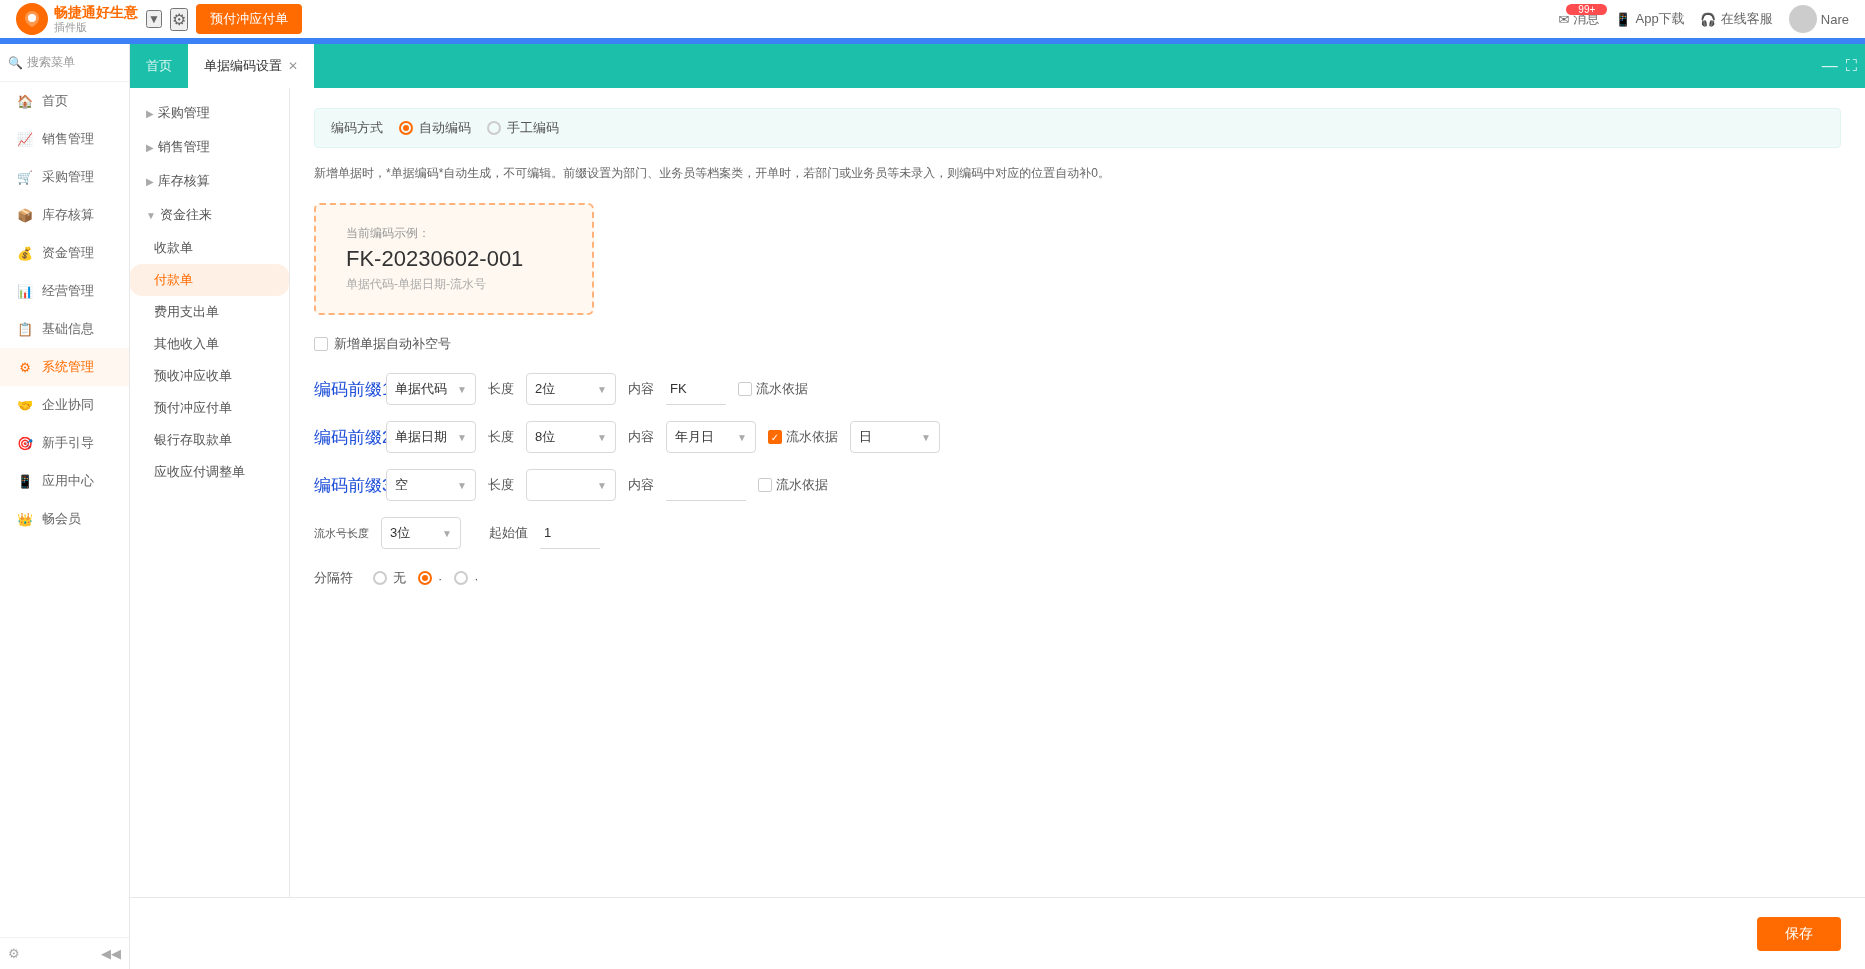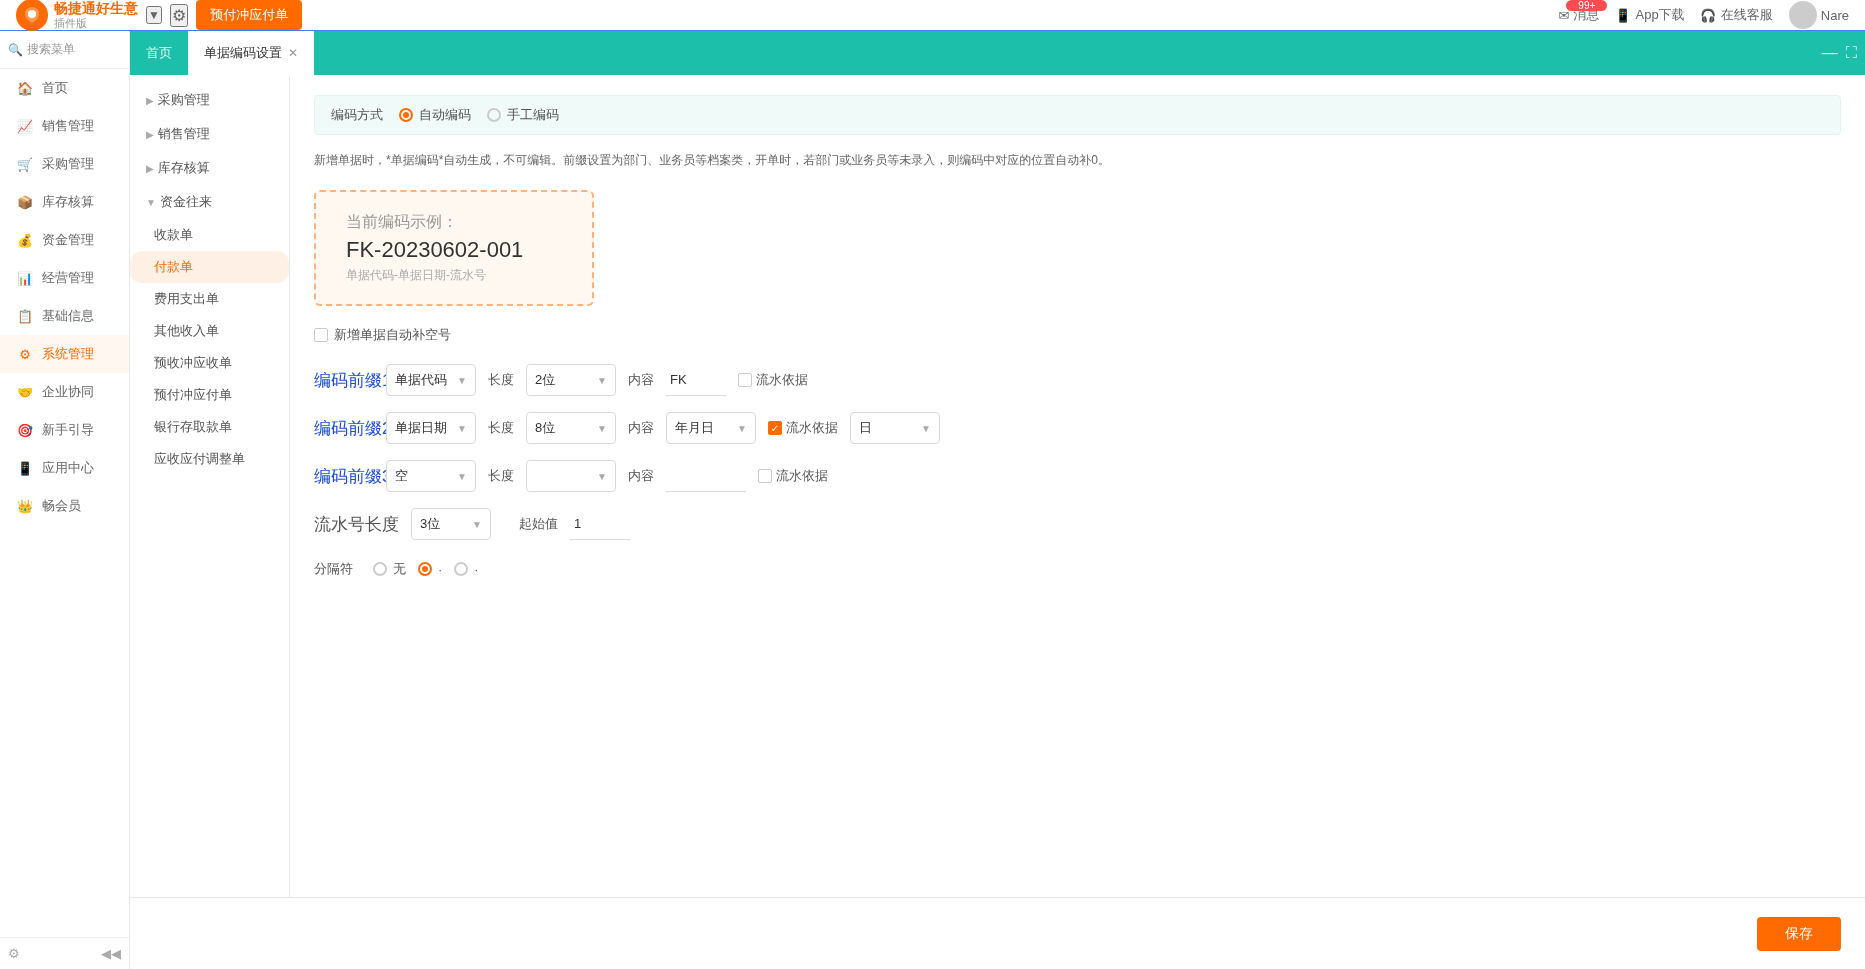--- a/index.html
+++ b/index.html
@@ -1,26 +1,26 @@
 <!DOCTYPE html>
 <html><head>
   <meta charset="utf-8">
   <style>
     * { box-sizing: border-box; margin: 0; padding: 0; }
     body { font-family: "Microsoft YaHei", "PingFang SC", sans-serif; font-size: 13px; background: #f5f5f5; color: #333; display: flex; flex-direction: column; height: 969px; overflow: hidden; }
 
     
     .top-header {
-      height: 31px;
+      height: 44px;
       background: #fff;
       display: flex;
       align-items: center;
       justify-content: space-between;
       padding: 0 16px;
-      border-bottom: 1px solid #3b82f6;
+      border-bottom: 6px solid #3b82f6;
       flex-shrink: 0;
     }
     .top-header-left { display: flex; align-items: center; gap: 8px; }
     .logo-area { display: flex; align-items: center; gap: 6px; }
     .logo-icon { width: 32px; height: 32px; background: #ff6b00; border-radius: 50%; display: flex; align-items: center; justify-content: center; }
     .logo-icon svg { width: 20px; height: 20px; fill: white; }
     .logo-text { font-size: 12px; color: #666; line-height: 1.2; }
     .logo-text .main { font-size: 14px; font-weight: bold; color: #ff6b00; }
     .dropdown-btn { color: #666; cursor: pointer; font-size: 12px; display: flex; align-items: center; gap: 2px; }
     .gear-btn { color: #666; cursor: pointer; font-size: 16px; }
@@ -162,21 +162,21 @@
     
     .code-preview {
       background: #fff8f0;
       border: 2px dashed #ffb27a;
       border-radius: 6px;
       padding: 20px 30px;
       display: inline-block;
       margin-bottom: 20px;
       min-width: 280px;
     }
-    .code-preview .label { font-size: 16px; color: #999; margin-bottom: 4px; }
+    .code-preview .label { font-size: 12px; color: #999; margin-bottom: 4px; }
     .code-preview .code-value { font-size: 22px; font-weight: normal; color: #333; }
     .code-preview .sub-label { font-size: 12px; color: #aaa; margin-top: 4px; }
 
     
     .checkbox-row { display: flex; align-items: center; gap: 6px; margin-bottom: 20px; font-size: 13px; color: #555; }
 
     
     .config-row {
       display: flex;
       align-items: center;
@@ -537,21 +537,21 @@
           <span style="font-size:13px;color:#555;">内容</span>
           <div class="content-value" style="min-width:80px;"></div>
           <div class="flow-checkbox">
             <div class="custom-checkbox"></div>
             <span>流水依据</span>
           </div>
         </div>
 
         
         <div class="serial-row">
-          <span style="font-size:17px;color:#555;text-align:right;">流水号长度</span>
+          <span style="font-size:11px;color:#555;text-align:right;">流水号长度</span>
           <div class="select-box" style="min-width:80px;">
             <span>3位</span>
             <span class="chevron-down">▼</span>
           </div>
           <span style="font-size:13px;color:#555;margin-left:16px;">起始值</span>
           <div class="content-value" style="min-width:60px;">1</div>
         </div>
 
         
         <div class="sep-row">

